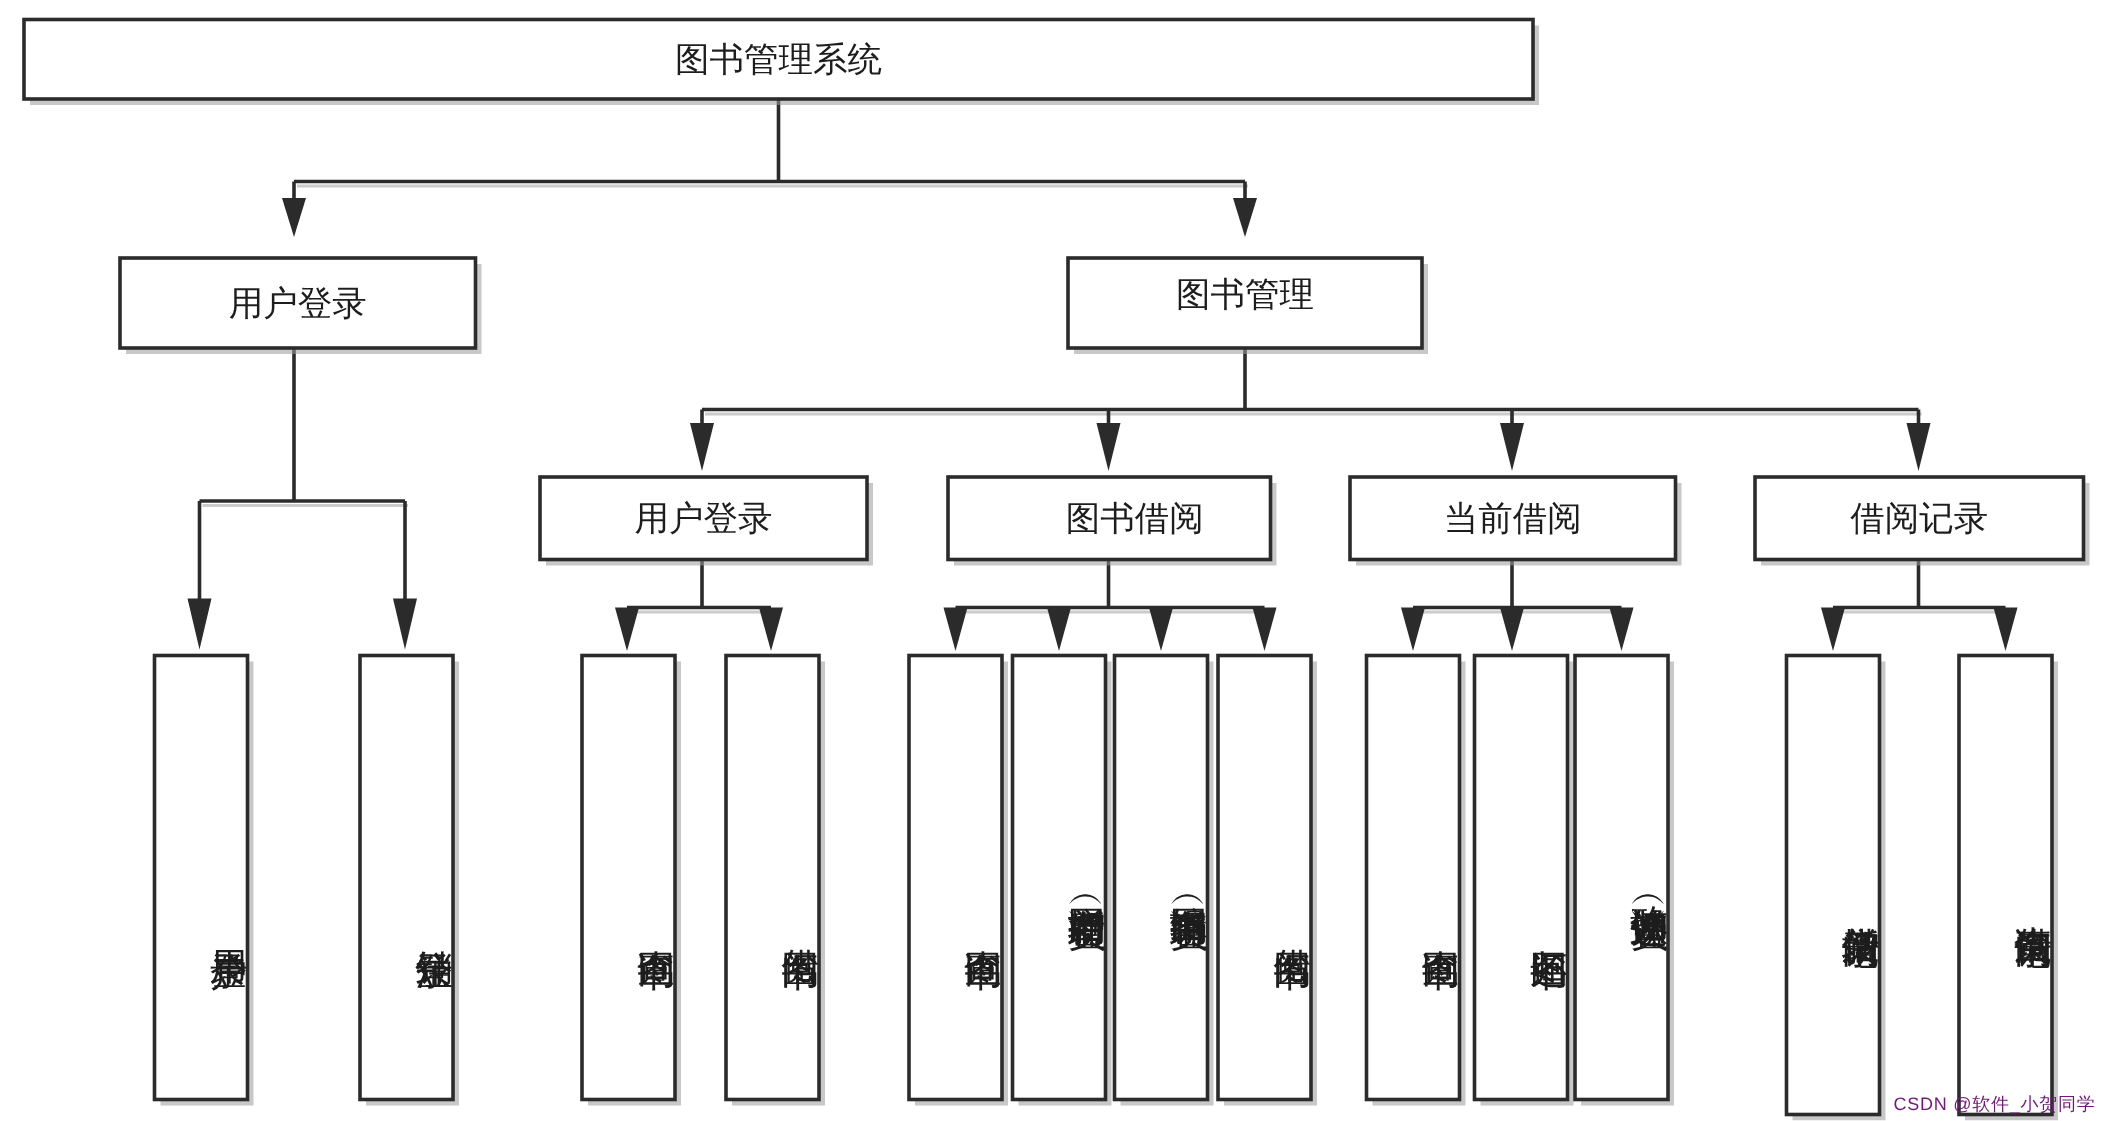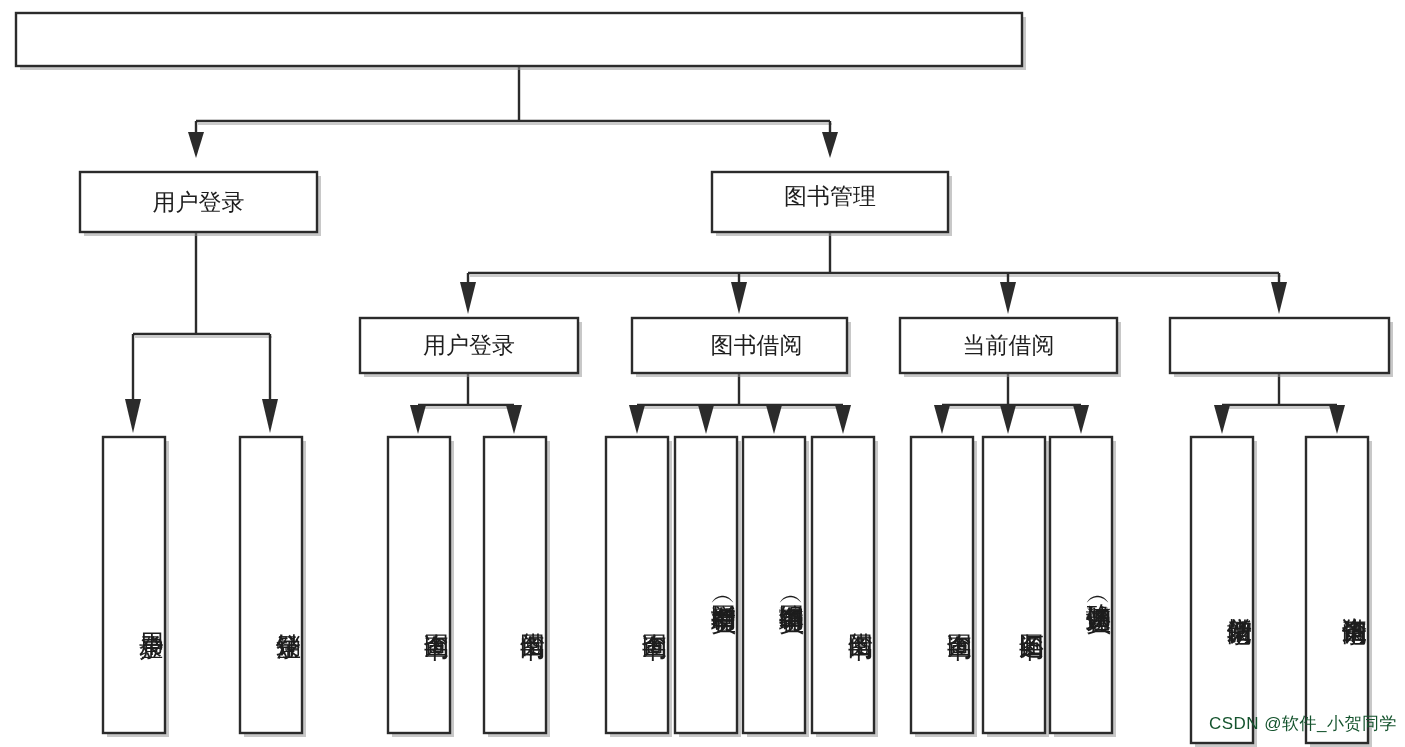--- a/index.html
+++ b/index.html
@@ -73,23 +73,23 @@
     justify-content: center;
     font-size: 23px;
     color: #1d1d1d;
     font-family: "Liberation Sans", sans-serif;
     white-space: nowrap;
     pointer-events: none;
   }
   .watermark {
     position: absolute;
     right: 8px;
-    bottom: 12px;
-    font-size: 17px;
-    color: #14532d;
+    bottom: 2px;
+    font-size: 12px;
+    color: #701a75;
     font-family: "Liberation Sans", sans-serif;
     white-space: nowrap;
     letter-spacing: 0.5px;
   }
 </style>
 </head>
 <body>
 
 <div id="diagram-root">
 
@@ -225,27 +225,29 @@
       <rect class="node-box" x="1050" y="437" width="62" height="296"></rect>
 
       <rect class="node-shadow" x="1195" y="441" width="62" height="306"></rect>
       <rect class="node-box" x="1191" y="437" width="62" height="306"></rect>
 
       <rect class="node-shadow" x="1310" y="441" width="62" height="306"></rect>
       <rect class="node-box" x="1306" y="437" width="62" height="306"></rect>
     </g>
   </svg>
 
+  <div class="hlabel-wrap" style="left:16px; top:13px; width:1006px; height:53px;">图书管理系统</div>
 
   <div class="hlabel-wrap" style="left:80px; top:172px; width:237px; height:60px;">用户登录</div>
   <div class="hlabel-wrap" style="left:712px; top:172px; width:236px; height:48px;">图书管理</div>
 
   <div class="hlabel-wrap" style="left:360px; top:318px; width:218px; height:55px;">用户登录</div>
   <div class="hlabel-wrap" style="left:632px; top:318px; width:249px; height:55px;">图书借阅</div>
   <div class="hlabel-wrap" style="left:900px; top:318px; width:217px; height:55px;">当前借阅</div>
+  <div class="hlabel-wrap" style="left:1170px; top:318px; width:219px; height:55px;">借阅记录</div>
 
   <div class="vlabel-wrap" style="left:103px; top:495px; width:62px; height:240px;">用户登录</div>
   <div class="vlabel-wrap" style="left:240px; top:495px; width:62px; height:240px;">注销登录</div>
 
   <div class="vlabel-wrap" style="left:388px; top:495px; width:62px; height:240px;">查询图书</div>
   <div class="vlabel-wrap" style="left:484px; top:495px; width:62px; height:240px;">借阅图书</div>
 
   <div class="vlabel-wrap" style="left:606px; top:495px; width:62px; height:240px;">查询图书</div>
   <div class="vlabel-wrap" style="left:675px; top:443px; width:62px; height:290px;">新增图书（管理员）</div>
   <div class="vlabel-wrap" style="left:743px; top:443px; width:62px; height:290px;">编辑图书（管理员）</div>

